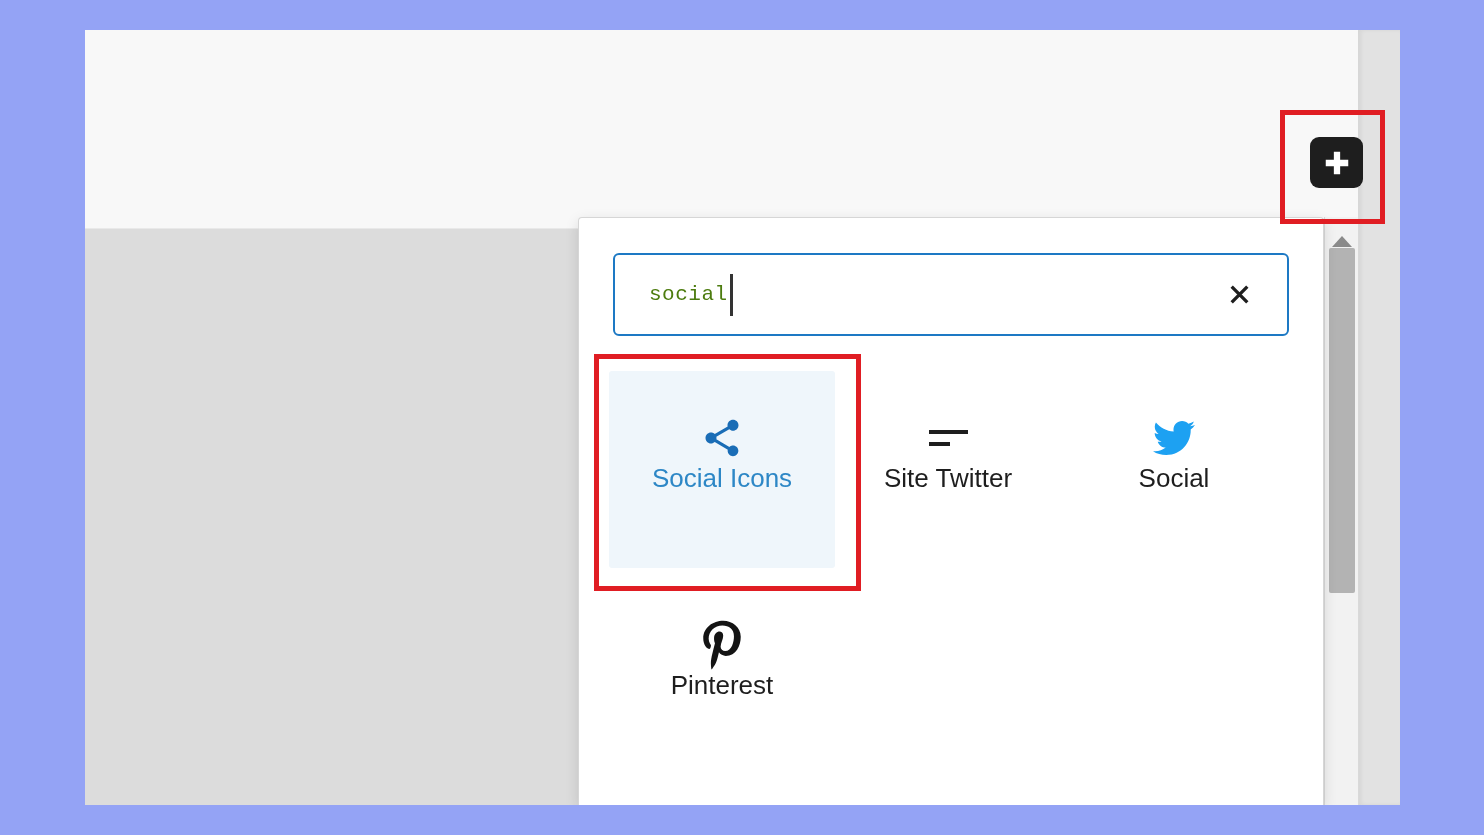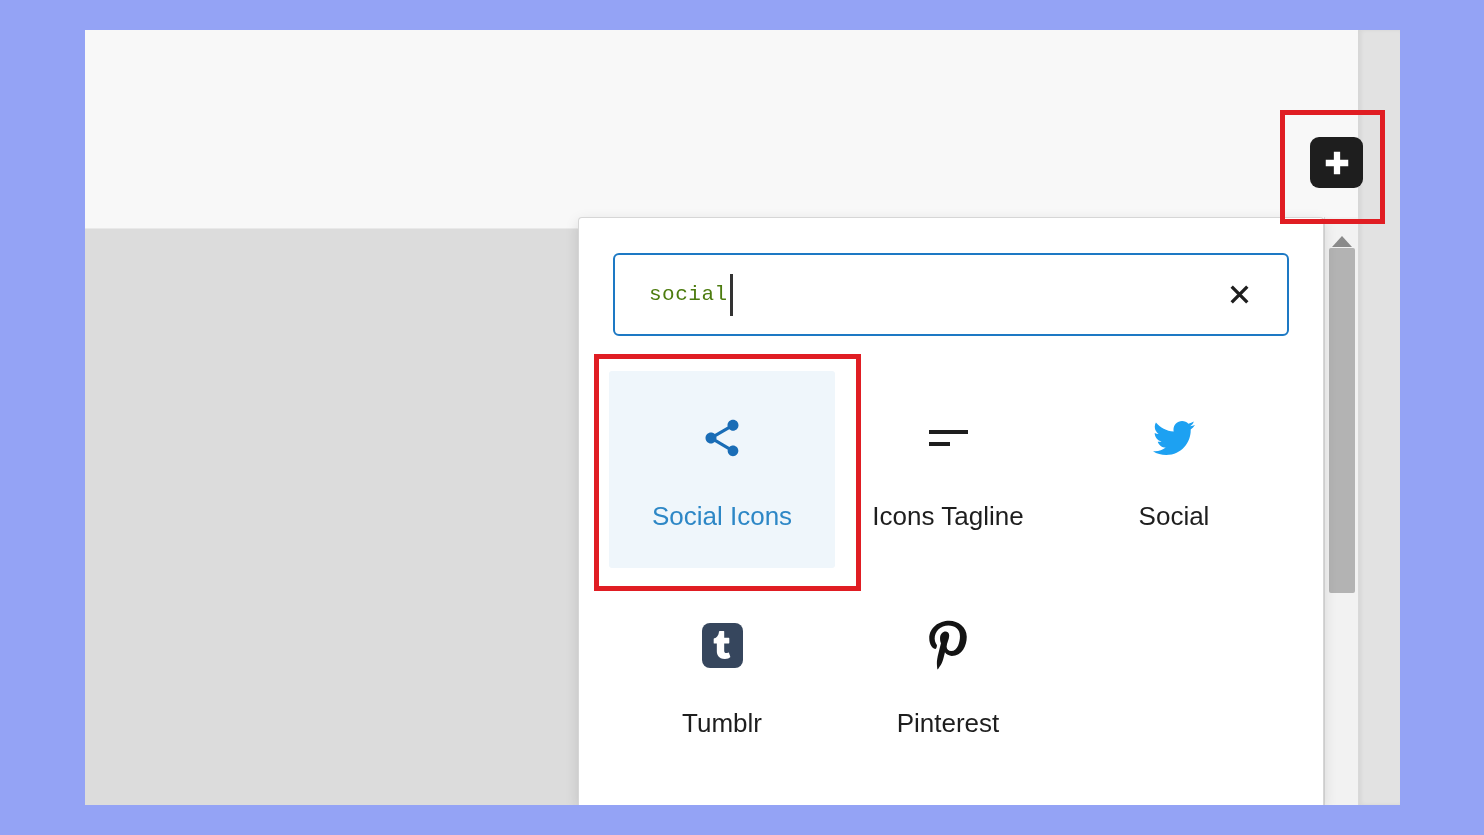--- a/index.html
+++ b/index.html
@@ -87,21 +87,21 @@
     height:197px; border-radius:3px;
     display:flex; flex-direction:column; align-items:center;
     cursor:pointer; background:transparent;
   }
   .block-tile.is-selected { background:#eff6fb; }
   .tile-icon-wrap {
     height:50px; margin-top:42px;
     display:flex; align-items:center; justify-content:center;
   }
   .tile-label {
-    margin-top:38px; font-size:26px; color:#1e1e1e; white-space:nowrap;
+    font-size:26px; color:#1e1e1e; white-space:nowrap;
   }
   .block-tile.is-selected .tile-label { color:#2d87c6; }
 
   
   .tagline-icon { display:flex; flex-direction:column; gap:8px; }
   .tagline-bar-long  { width:39px; height:4px; background:#1e1e1e; }
   .tagline-bar-short { width:21px; height:4px; background:#1e1e1e; }
 
   
   .tumblr-badge {
@@ -176,44 +176,34 @@
         <div class="tile-label">Social Icons</div>
       </div>
 
       <div class="block-tile">
         <div class="tile-icon-wrap">
           <span class="tagline-icon">
             <span class="tagline-bar-long"></span>
             <span class="tagline-bar-short"></span>
           </span>
         </div>
-        <div class="tile-label">Icons Tagline</div>
+        <div class="tile-label">Site Twitter</div>
       </div>
 
       <div class="block-tile">
         <div class="tile-icon-wrap">
           <span style="display:flex;">
             <svg width="50" height="42" viewBox="0 0 512 512" fill="#1da1f2">
               <path d="M459.37 151.716c.325 4.548.325 9.097.325 13.645 0 138.72-105.583 298.558-298.558 298.558-59.452 0-114.68-17.219-161.137-47.106 8.447.974 16.568 1.299 25.34 1.299 49.055 0 94.213-16.568 130.274-44.832-46.132-.975-84.792-31.188-98.112-72.772 6.498.974 12.995 1.624 19.818 1.624 9.421 0 18.843-1.3 27.614-3.573-48.081-9.747-84.143-51.98-84.143-102.985v-1.299c13.969 7.797 30.214 12.67 47.431 13.319-28.264-18.843-46.781-51.005-46.781-87.391 0-19.492 5.197-37.36 14.294-52.954 51.655 63.675 129.3 105.258 216.365 109.807-1.624-7.797-2.599-15.918-2.599-24.04 0-57.828 46.782-104.934 104.934-104.934 30.213 0 57.502 12.67 76.67 33.137 23.715-4.548 46.456-13.32 66.599-25.34-7.798 24.366-24.366 44.833-46.132 57.827 21.117-2.273 41.584-8.122 60.426-16.243-14.292 20.791-32.161 39.308-52.628 54.253z"></path>
             </svg>
           </span>
         </div>
         <div class="tile-label">Social</div>
       </div>
 
-      <div class="block-tile">
-        <div class="tile-icon-wrap">
-          <span class="tumblr-badge">
-            <svg width="18" height="28" viewBox="0 0 320 512" fill="#ffffff">
-              <path d="M309.8 480.3c-13.6 14.5-50 31.7-97.4 31.7-120.8 0-147-88.8-147-140.6v-144H17.9c-5.5 0-10-4.5-10-10v-68c0-7.2 4.5-13.6 11.3-16 62-21.8 81.5-76 84.3-117.1.8-11 6.5-16.3 16.1-16.3h70.9c5.5 0 10 4.5 10 10v115.2h83c5.5 0 10 4.4 10 9.9v81.7c0 5.5-4.5 10-10 10h-83.4V360c0 34.2 23.7 53.6 68 35.8 4.8-1.9 9-3.2 12.7-2.2 3.5.9 5.8 3.4 7.4 7.9l22 64.3c1.8 5 3.3 10.6-.4 14.5z"></path>
-            </svg>
-          </span>
-        </div>
-        <div class="tile-label">Tumblr</div>
-      </div>
 
       <div class="block-tile">
         <div class="tile-icon-wrap">
           <span style="display:flex;">
             <svg width="38" height="50" viewBox="0 0 384 512" fill="#141414">
               <path d="M204 6.5C101.4 6.5 0 74.9 0 185.6 0 256 39.6 296 63.6 296c9.9 0 15.6-27.6 15.6-35.4 0-9.3-23.7-29.1-23.7-67.8 0-80.4 61.2-137.4 140.4-137.4 68.1 0 118.5 38.7 118.5 109.8 0 53.1-21.3 152.7-90.3 152.7-24.9 0-46.2-18-46.2-43.8 0-37.8 26.4-74.4 26.4-113.4 0-66.2-93.9-54.2-93.9 25.8 0 16.8 2.1 35.4 9.6 50.7-13.8 59.4-42 147.9-42 209.1 0 18.9 2.7 37.5 4.5 56.4 3.4 3.8 1.7 3.4 6.9 1.5 50.4-69 48.6-82.5 71.4-172.8 12.3 23.4 44.1 36 69.3 36 106.2 0 153.9-103.5 153.9-196.8C384 71.3 298.2 6.5 204 6.5z"></path>
             </svg>
           </span>
         </div>
         <div class="tile-label">Pinterest</div>

